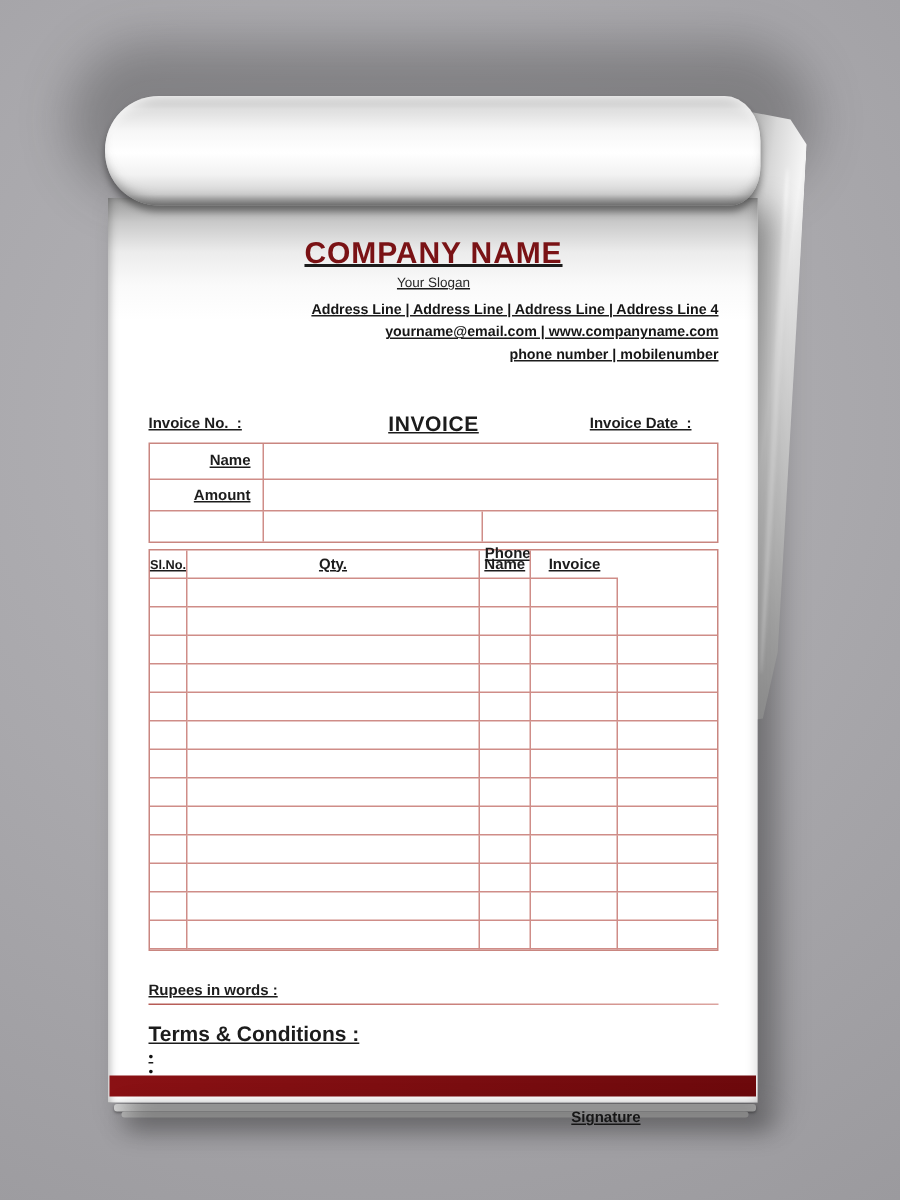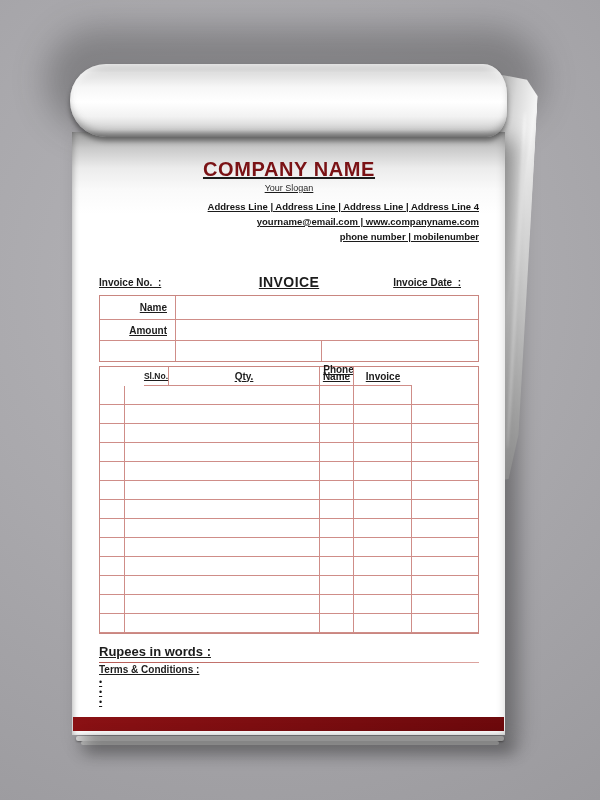--- a/index.html
+++ b/index.html
@@ -90,33 +90,33 @@
   .cust-table > div { border-color:#cf8d88; }
   .cc { display:flex; align-items:center; }
   .cc.rb { border-right:1px solid #cf8d88; }
   .cc.bb { border-bottom:1px solid #cf8d88; }
   .cc.label { justify-content:flex-end; padding-right:8px; }
   .cc.center { justify-content:center;margin-top:28px; }
   .cc.span3 { grid-column:2 / 5; }
 
   
   .items-table { margin-top:4px; border:1px solid #c98680; font-size:10px; }
-  .row5 { display:grid; grid-template-columns:25px 1fr 34px 58px 66px;margin-left:44px; }
+  .row5 { display:grid; grid-template-columns:25px 1fr 34px 58px 66px; }
   .head-row { height:19px; font-weight:700; }
   .body-grid { display:grid; grid-template-columns:25px 1fr 34px 58px 66px; grid-auto-rows:19px; }
   .total-row { display:grid; grid-template-columns:1fr 58px 66px; height:21px; font-weight:700; }
   .tc { display:flex; align-items:center; justify-content:center; }
   .tc.rb { border-right:1px solid #cf8d88; }
   .tc.bb { border-bottom:1px solid #cf8d88; }
   .tc.slno { font-size:8.5px; }
 
-  .rupees-row { margin-top:10px; font-size:13px; font-weight:700; }
+  .rupees-row { margin-top:21px; font-size:10px; font-weight:700; }
   .rupees-line { margin-top:3px; height:1px; background:linear-gradient(90deg,#b65b55,#dca49f); }
 
-  .terms-label { margin-top:1px; font-size:10px; font-weight:700; }
+  .terms-label { margin-top:11px; font-size:14px; font-weight:700; }
   .bullet { font-size:9px; line-height:10px; color:#111; }
   .bullets { margin-top:2px; }
 
   .signature { margin-top:11px; text-align:right; padding-right:52px; font-size:10px; font-weight:700; }
 
   .bottom-bar {
     position:absolute; left:1px; right:1px; bottom:4px; height:14px;
     background:linear-gradient(90deg,#8a1114 0%,#7a0d10 55%,#6d090c 100%);
   }
 </style>

